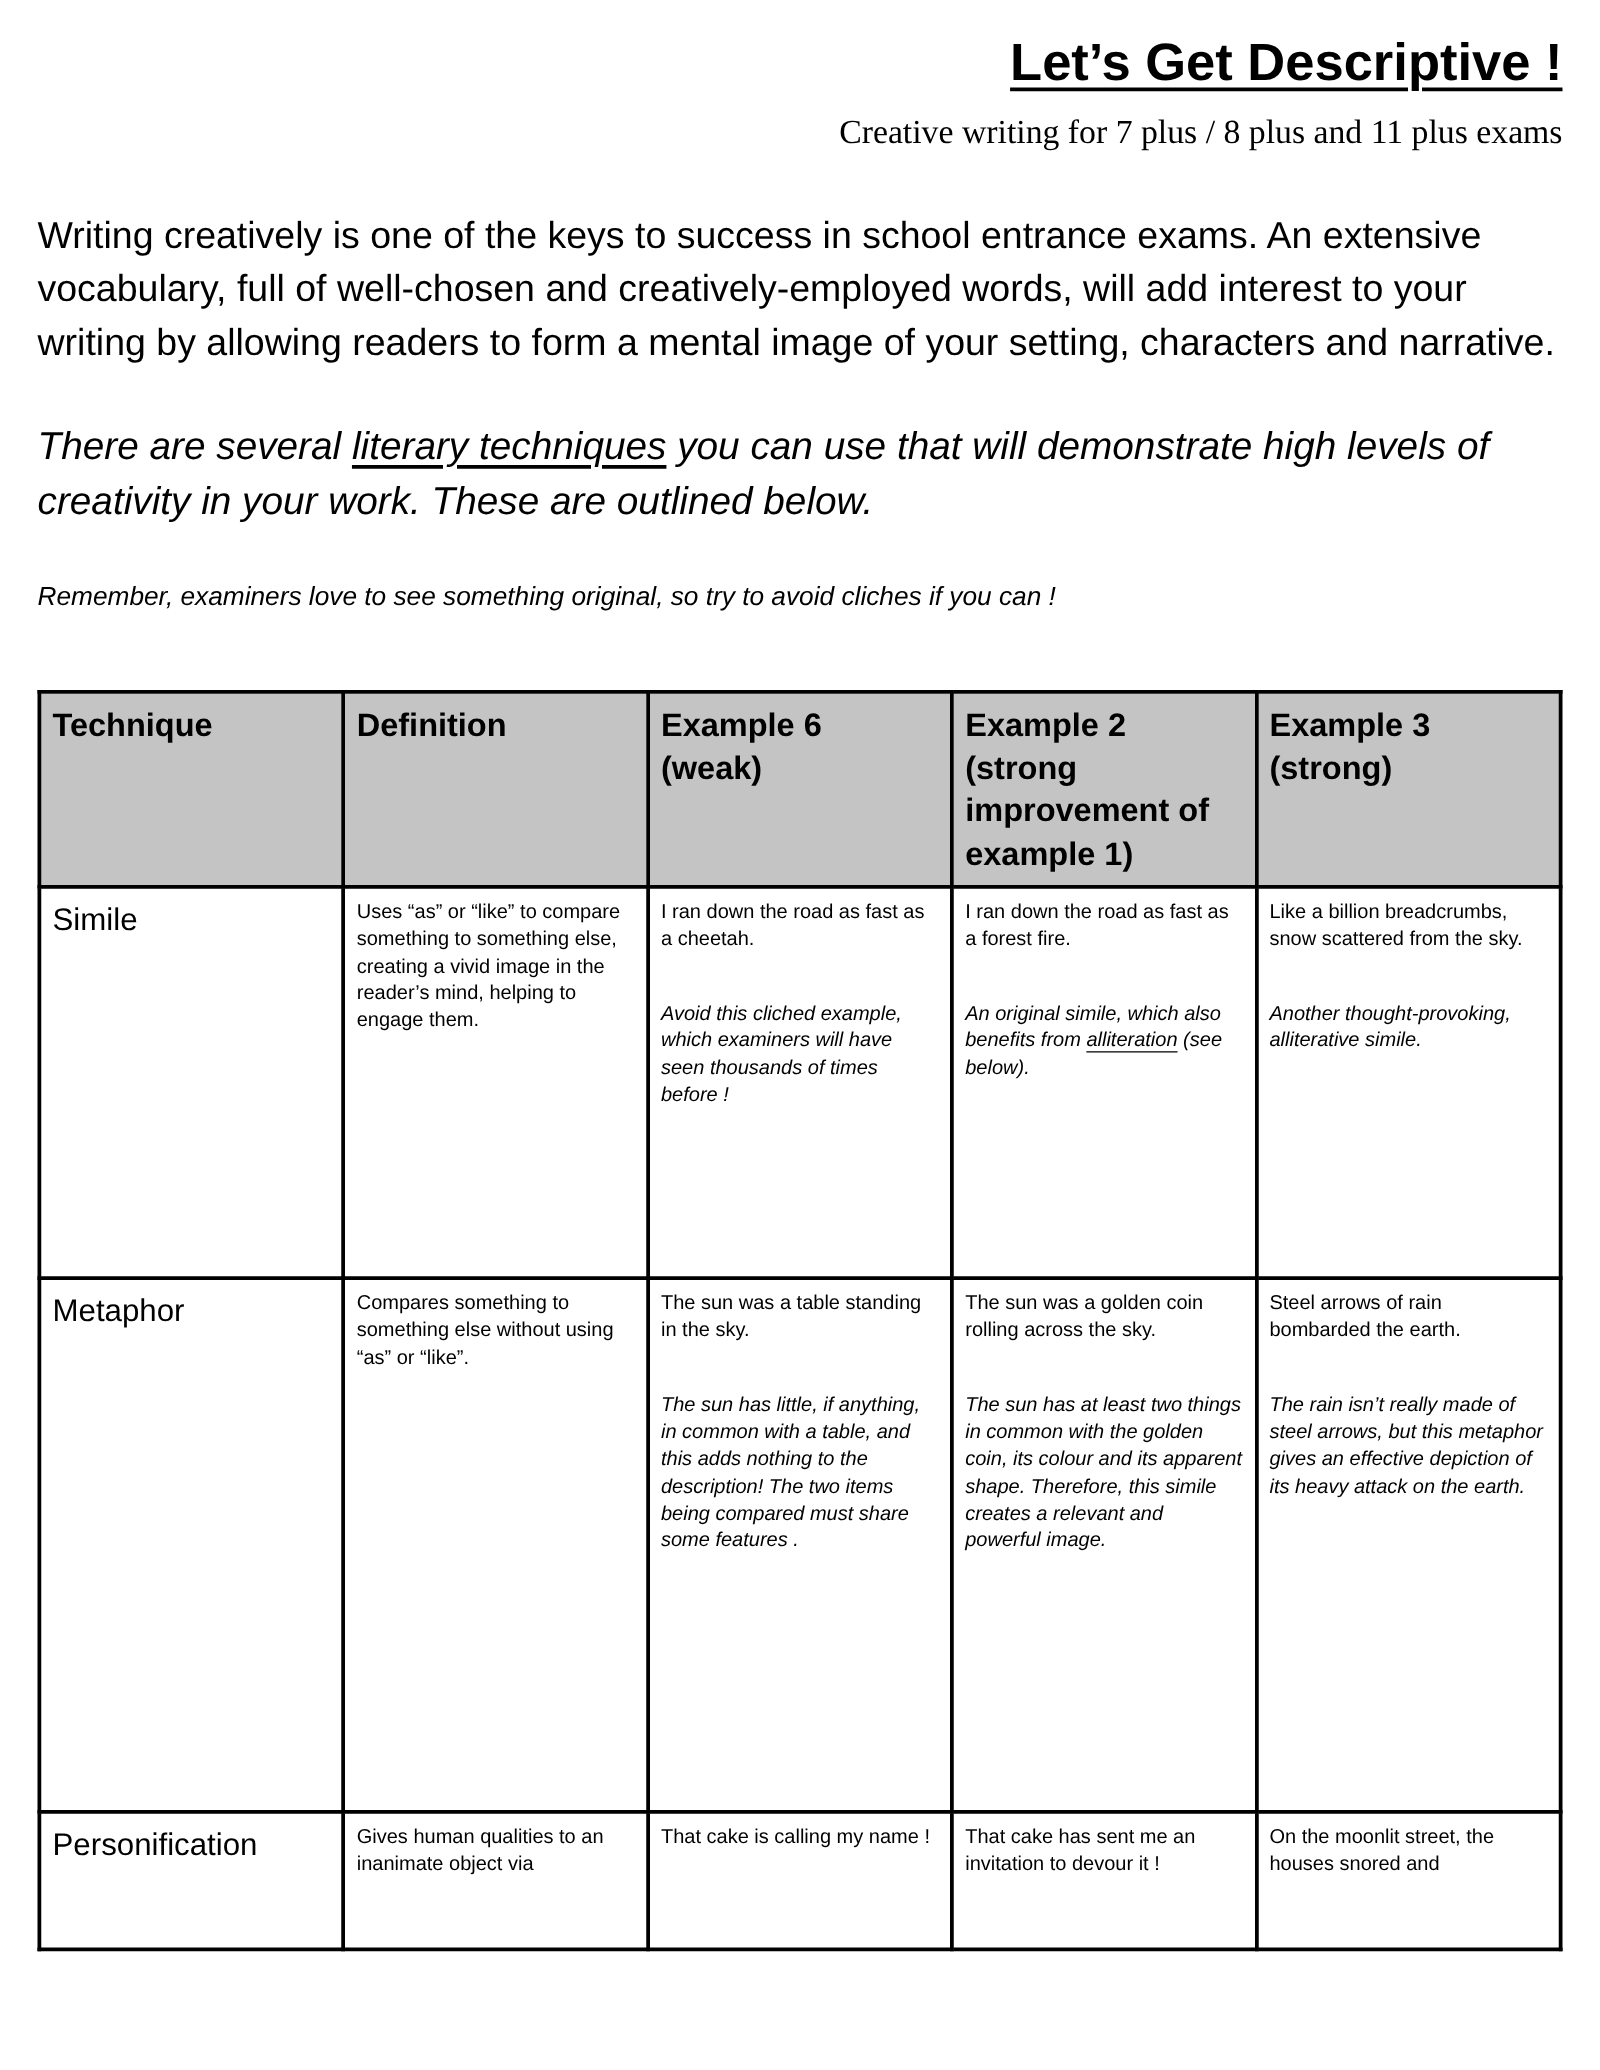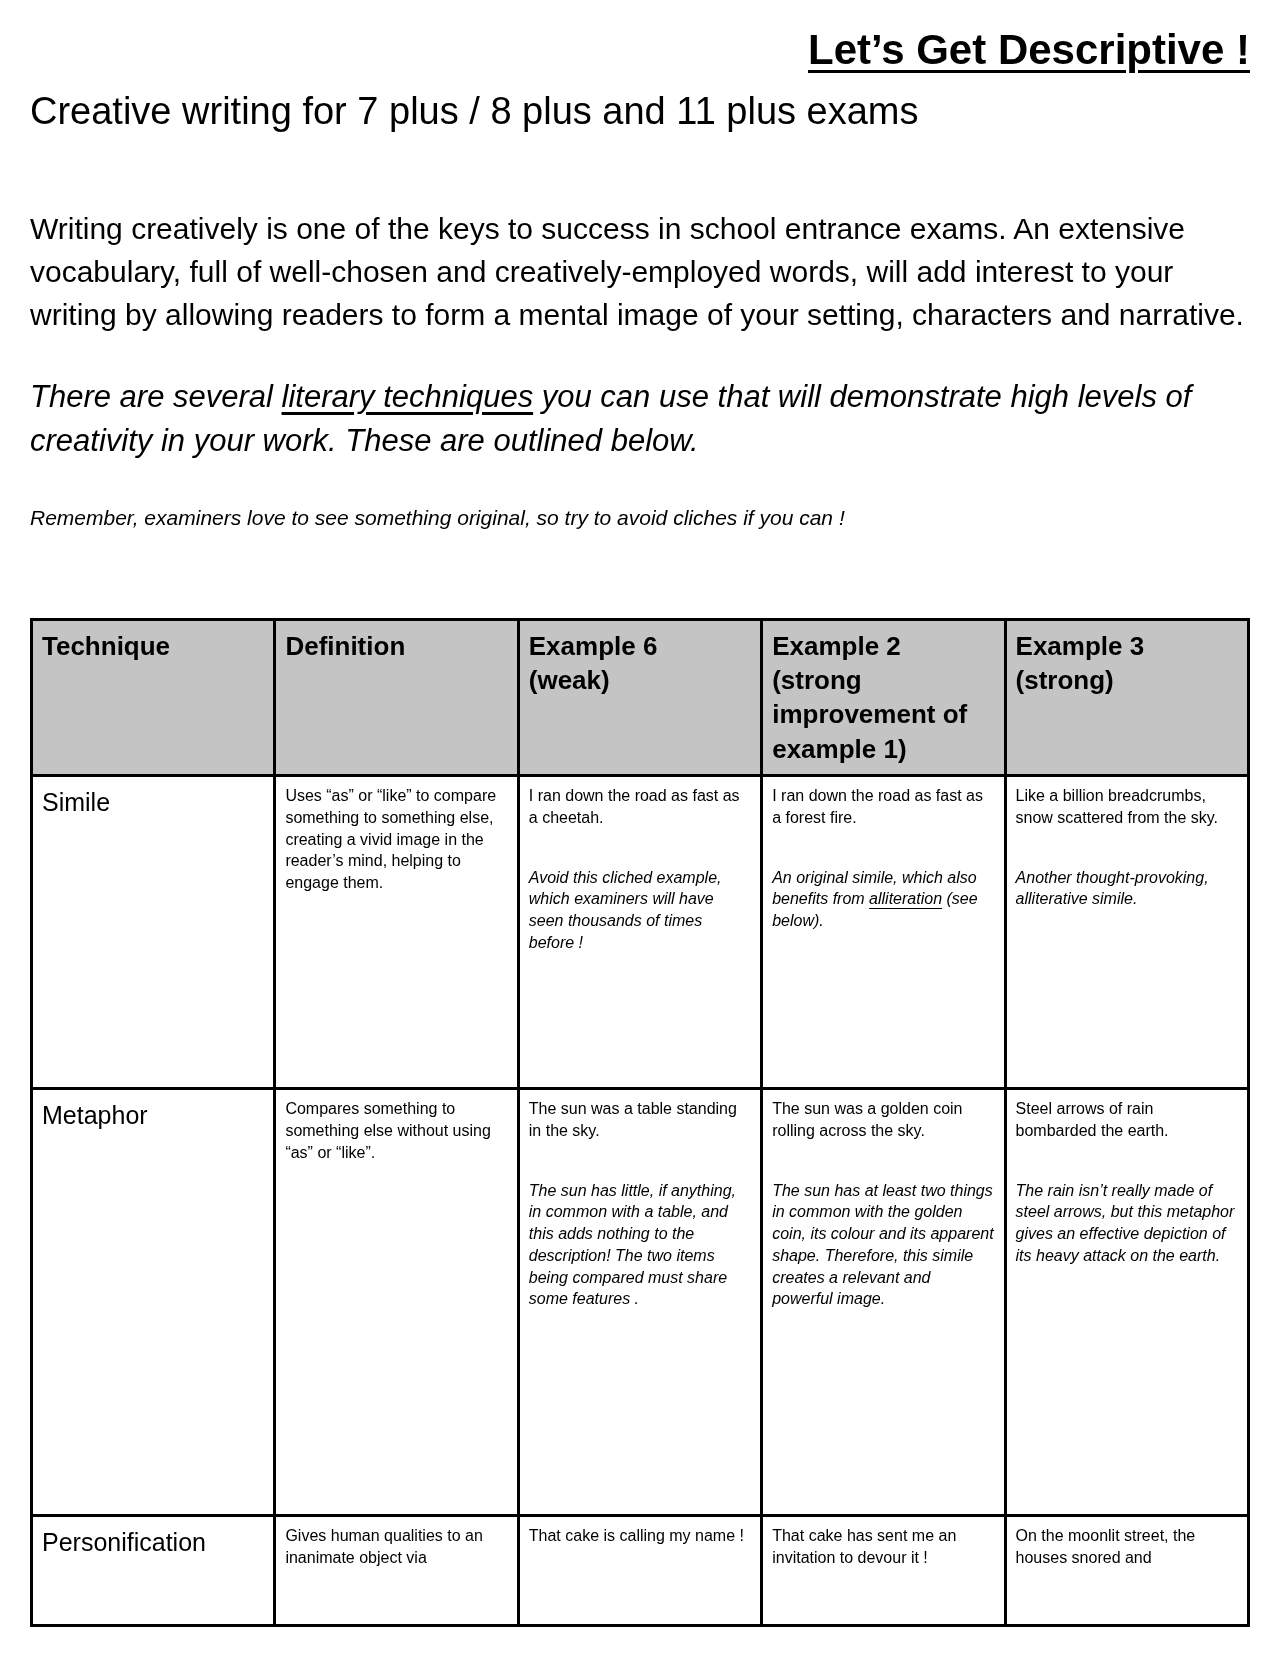--- a/index.html
+++ b/index.html
@@ -21,26 +21,27 @@
     margin: 26px 0 0 0;
     text-align: right;
     font-size: 42px;
     font-weight: bold;
     text-decoration: underline;
     text-decoration-thickness: 3px;
     text-underline-offset: 6px;
   }
   .subtitle {
     margin: 16px 0 0 0;
-    text-align: left;
-    font-size: 38px;
+    text-align: right;
+    font-size: 27px;
     font-weight: normal;
+    font-family: Liberation Serif, serif;
   }
   .intro {
-    margin: 74px 0 0 0;
+    margin: 46px 0 0 0;
     font-size: 30px;
     line-height: 1.44;
   }
   .emphasis {
     margin: 38px 0 0 0;
     font-size: 31px;
     font-weight: normal;
     font-style: italic;
     line-height: 1.44;
   }
@@ -49,21 +50,21 @@
     text-decoration-thickness: 3px;
     text-underline-offset: 5px;
   }
   .reminder {
     margin: 42px 0 0 0;
     font-size: 21px;
     font-style: italic;
   }
   table.tech-table {
     width: 1220px;
-    margin-top: 88px;
+    margin-top: 62px;
     border-collapse: collapse;
     table-layout: fixed;
   }
   .tech-table th, .tech-table td {
     border: 3px solid #000000;
     vertical-align: top;
     padding: 8px 9px;
     overflow: hidden;
   }
   .tech-table th {

